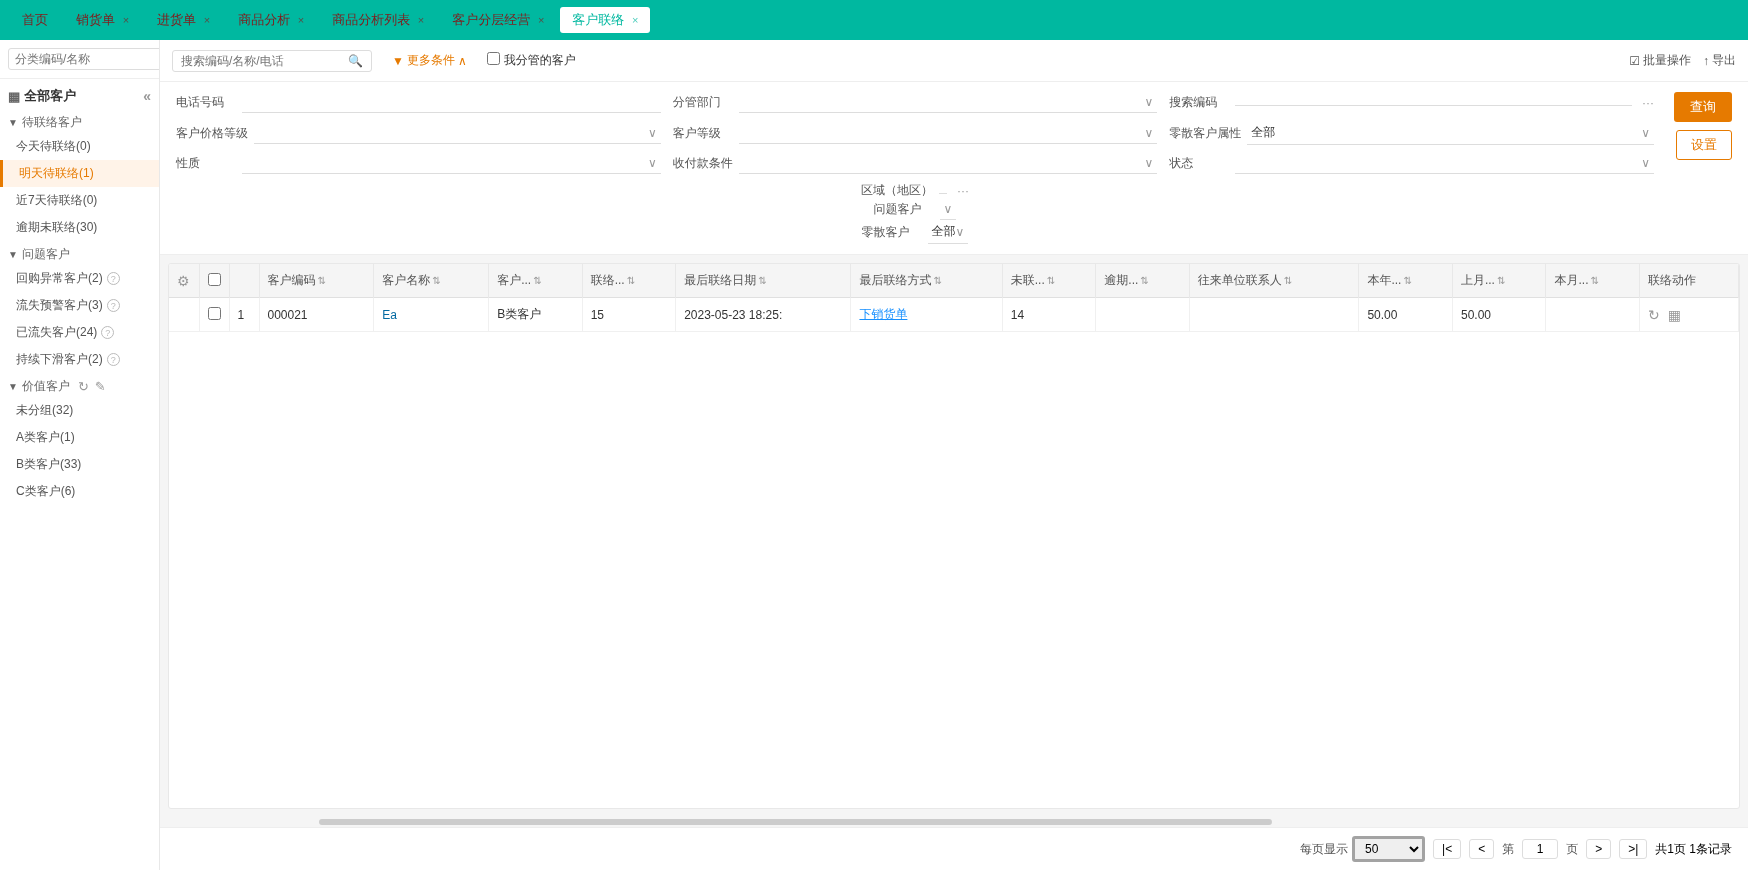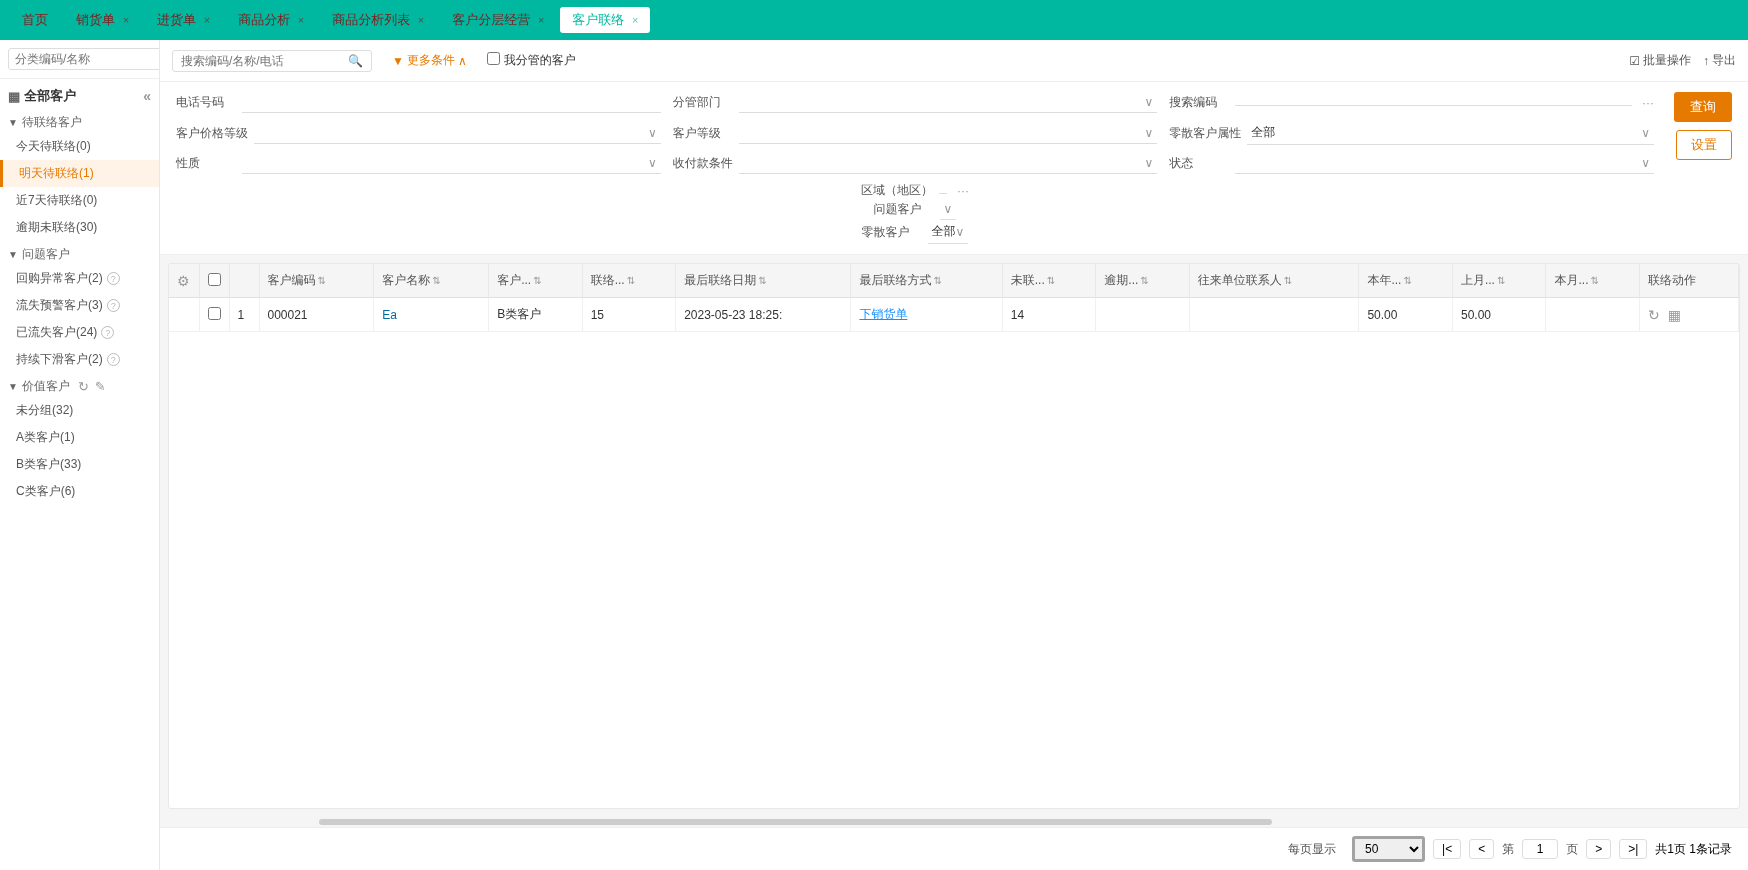--- a/index.html
+++ b/index.html
@@ -290,21 +290,21 @@
       justify-content: flex-end;
       padding: 8px 16px;
       background: #fff;
       border-top: 1px solid #eee;
       font-size: 12px;
       gap: 8px;
     }
     .pagination .per-page {
       display: flex;
       align-items: center;
-      gap: 16px;
+      gap: 4px;
       color: #555;
     }
     .pagination .per-page select {
       border: 3px solid #a3a3a3;
       border-radius: 3px;
       padding: 2px 20px 2px 6px;
       font-size: 12px;
       outline: none;
     }
     .pagination-btn {

